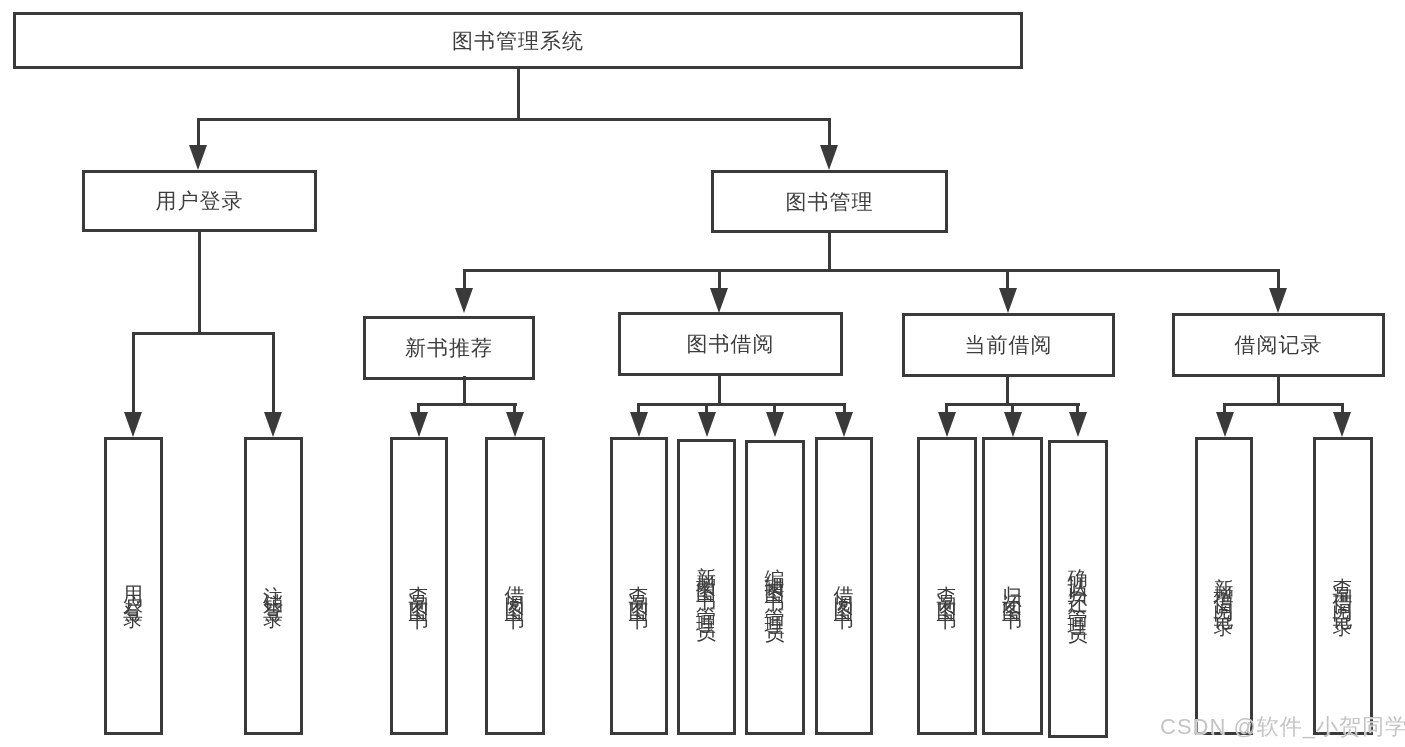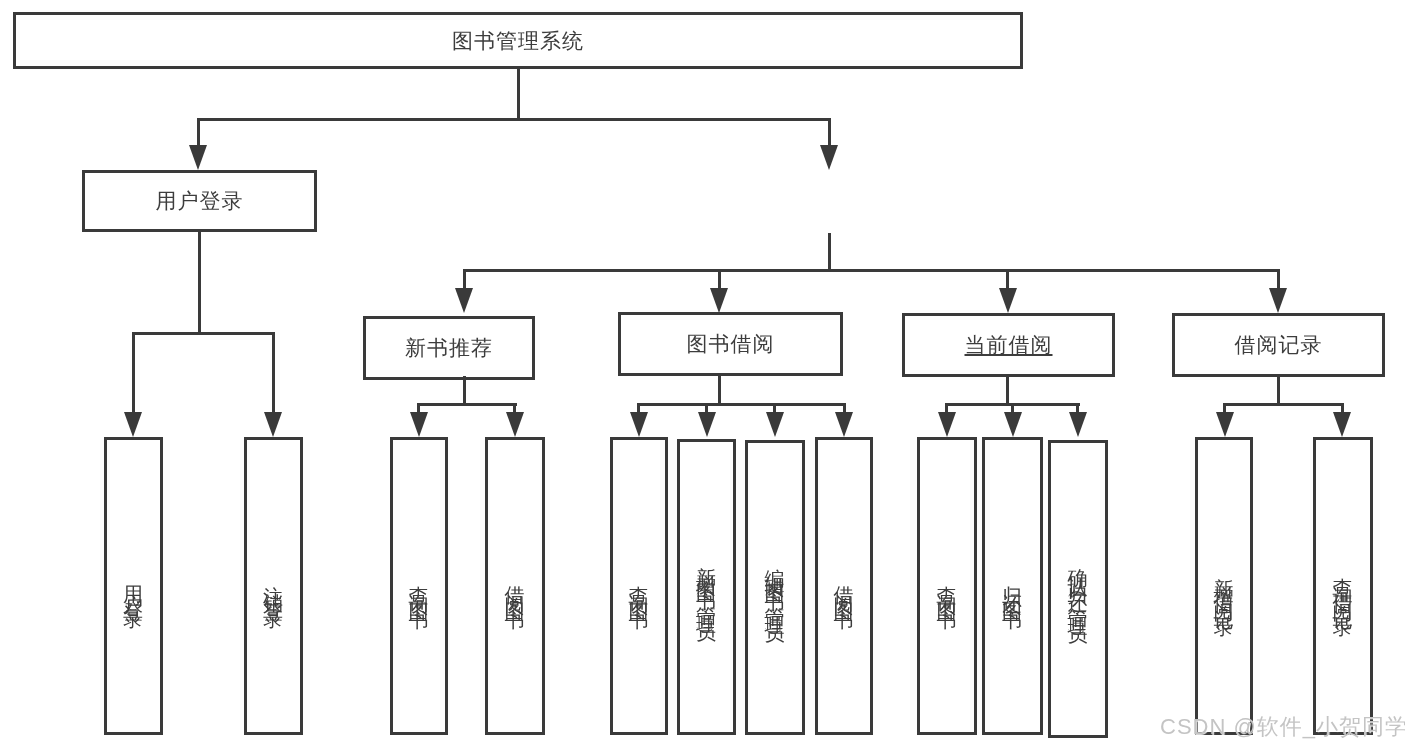--- a/index.html
+++ b/index.html
@@ -65,20 +65,21 @@
   <div class="box" style="left:13px;top:12px;width:1010px;height:57px;">图书管理系统</div>
 
   <div class="vline" style="left:517px;top:68px;height:53px;"></div>
   <div class="hline" style="left:197px;top:118px;width:634px;"></div>
   <div class="vline" style="left:197px;top:118px;height:30px;"></div>
   <div class="vline" style="left:828px;top:118px;height:30px;"></div>
   <div class="arrow" style="left:189px;top:145px;"></div>
   <div class="arrow" style="left:820px;top:145px;"></div>
 
   <div class="box" style="left:82px;top:170px;width:235px;height:62px;">用户登录</div>
+  <div class="box" style="left:711px;top:170px;width:237px;height:63px;">图书管理</div>
 
   <div class="vline" style="left:198px;top:231px;height:103px;"></div>
   <div class="hline" style="left:132px;top:332px;width:143px;"></div>
   <div class="vline" style="left:132px;top:332px;height:80px;"></div>
   <div class="vline" style="left:272px;top:332px;height:80px;"></div>
   <div class="arrow" style="left:124px;top:412px;"></div>
   <div class="arrow" style="left:264px;top:412px;"></div>
 
   <div class="box vbox" style="left:104px;top:437px;width:59px;height:298px;">用户登录</div>
   <div class="box vbox" style="left:244px;top:437px;width:59px;height:298px;">注销登录</div>
@@ -89,21 +90,21 @@
   <div class="vline" style="left:718px;top:269px;height:22px;"></div>
   <div class="vline" style="left:1006px;top:269px;height:22px;"></div>
   <div class="vline" style="left:1277px;top:269px;height:22px;"></div>
   <div class="arrow" style="left:455px;top:288px;"></div>
   <div class="arrow" style="left:710px;top:288px;"></div>
   <div class="arrow" style="left:999px;top:288px;"></div>
   <div class="arrow" style="left:1269px;top:288px;"></div>
 
   <div class="box" style="left:363px;top:316px;width:172px;height:64px;">新书推荐</div>
   <div class="box" style="left:618px;top:312px;width:225px;height:64px;">图书借阅</div>
-  <div class="box" style="left:902px;top:313px;width:213px;height:64px;text-decoration:underline;">当前借阅</div>
+  <div class="box" style="left:902px;top:313px;width:213px;height:64px;">当前借阅</div>
   <div class="box" style="left:1172px;top:313px;width:213px;height:64px;">借阅记录</div>
 
   <div class="vline" style="left:463px;top:376px;height:30px;"></div>
   <div class="hline" style="left:417px;top:403px;width:100px;"></div>
   <div class="vline" style="left:417px;top:403px;height:12px;"></div>
   <div class="vline" style="left:513px;top:403px;height:12px;"></div>
   <div class="arrow" style="left:410px;top:412px;"></div>
   <div class="arrow" style="left:506px;top:412px;"></div>
 
   <div class="box vbox" style="left:390px;top:437px;width:58px;height:298px;">查询图书</div>

